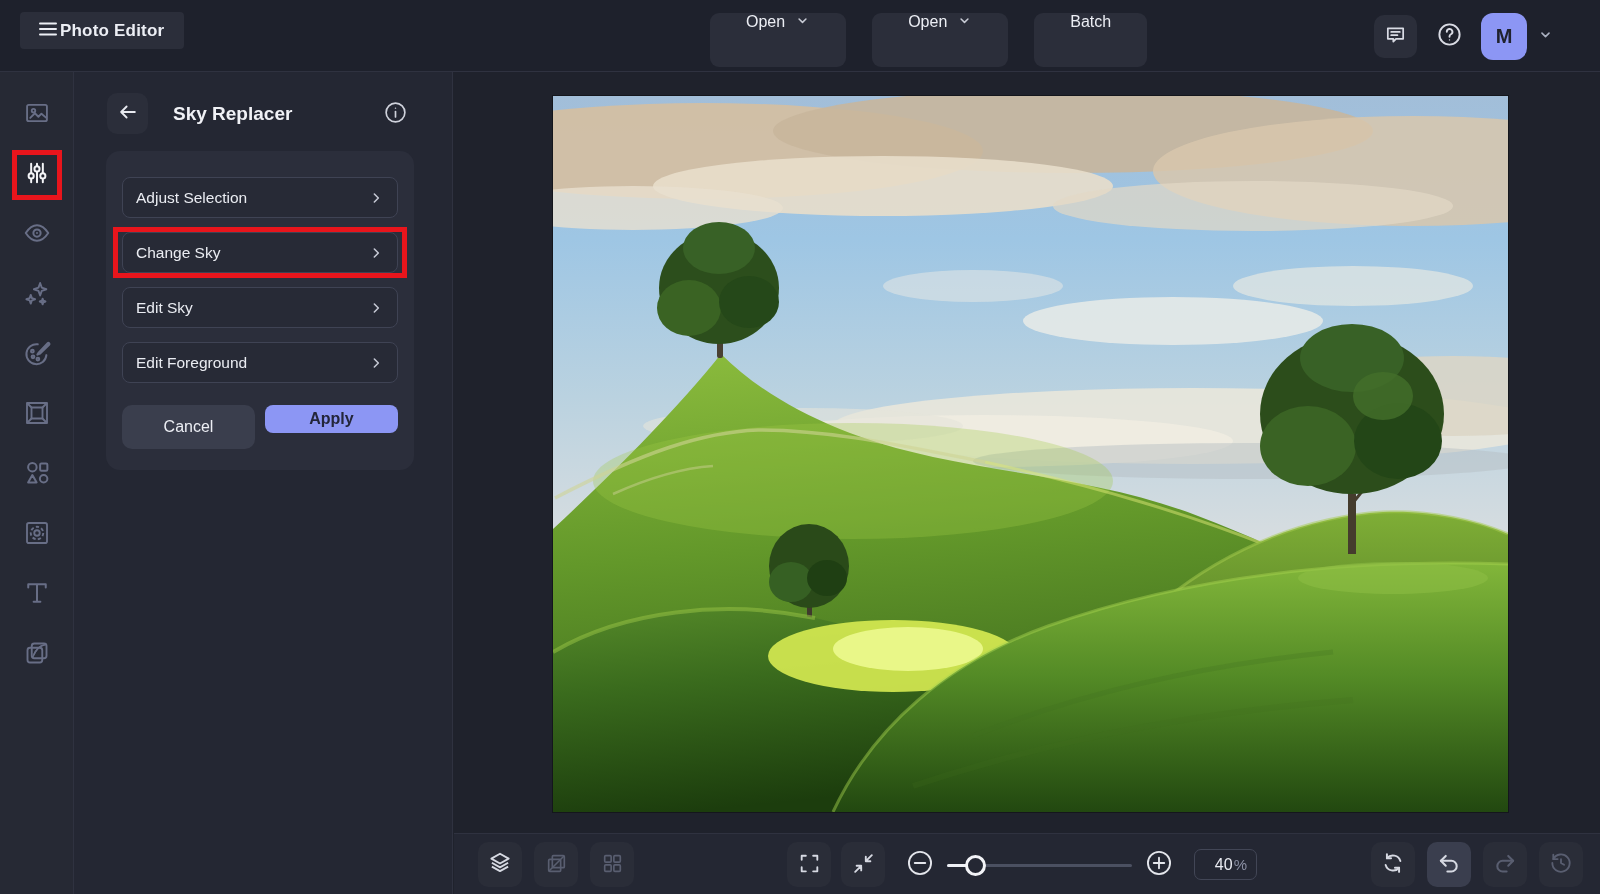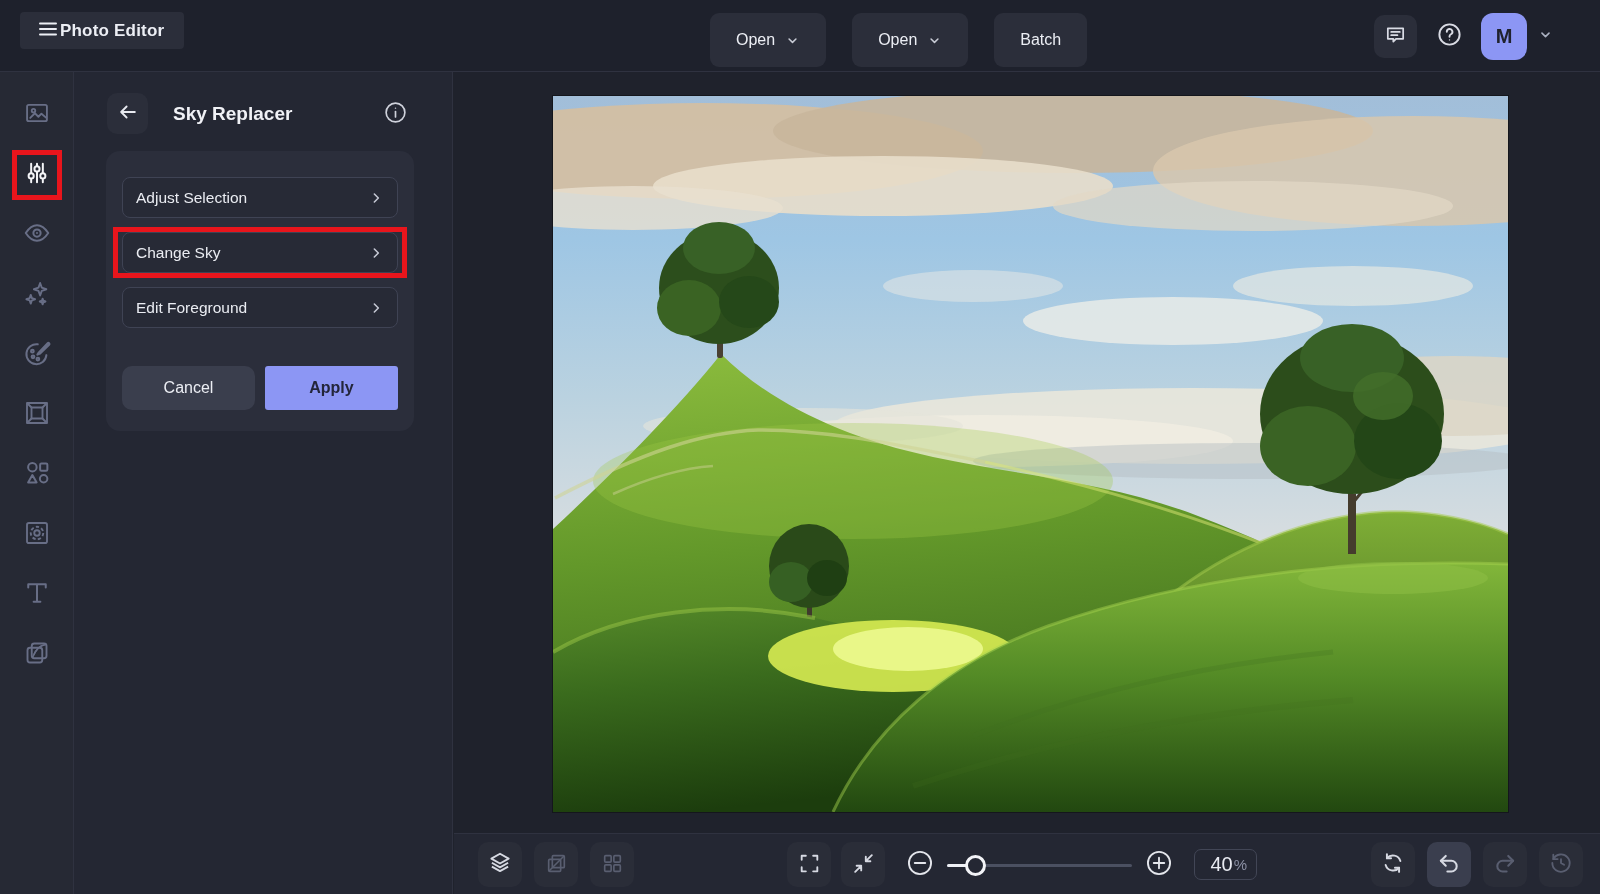--- a/index.html
+++ b/index.html
@@ -11,21 +11,21 @@
   *{box-sizing:border-box; margin:0; padding:0;}
   html,body{background:#14161d;}
   body{font-family:"Liberation Sans", sans-serif; -webkit-font-smoothing:antialiased;}
   .app{position:relative; width:1600px; height:894px; background:var(--bg-canvas); overflow:hidden; color:var(--text);}
 
   
   .header{position:absolute; left:0; top:0; width:1600px; height:72px; background:var(--bg-header); border-bottom:1px solid var(--divider); z-index:5;}
   .brand{position:absolute; left:20px; top:12px; height:37px; display:flex; align-items:center; gap:0; background:var(--chip); border-radius:4px; padding:0 20px 0 16px;}
   .brand-title{font-size:17px; font-weight:700; letter-spacing:.2px; color:#eceef4;}
   .hd-center{position:absolute; left:710px; top:13px; display:flex; align-items:center; gap:26px;}
-  .hd-btn{height:54px; display:flex; align-items:center; gap:10px; background:var(--chip); border:none; border-radius:9px; padding:0 26px; color:#eceef4; font-size:16px; font-family:inherit; cursor:pointer;}
+  .hd-btn{height:54px; display:flex; align-items:flex-start; gap:10px; background:var(--chip); border:none; border-radius:9px; padding:0 36px; color:#eceef4; font-size:16px; font-family:inherit; cursor:pointer;}
   .hd-right{position:absolute; right:46px; top:0; height:72px; display:flex; align-items:center; gap:12px;}
   .icon-chip{width:43px; height:43px; background:var(--chip); border-radius:10px; display:flex; align-items:center; justify-content:center; color:#d9dbe4; cursor:pointer;}
   .icon-bare{width:40px; height:40px; display:flex; align-items:center; justify-content:center; color:#d9dbe4; cursor:pointer;}
   .avatar{width:46px; height:47px; border-radius:12px; background:var(--accent); color:#20222e; font-size:20px; font-weight:700; display:flex; align-items:center; justify-content:center; cursor:pointer;}
   .hd-caret{color:#aab0c0; display:flex; align-items:center; cursor:pointer; margin-left:-2px;}
 
   
   .strip{position:absolute; left:0; top:72px; bottom:0; width:74px; background:var(--bg-strip); border-right:1px solid var(--divider); display:flex; flex-direction:column; align-items:center; padding-top:21px; gap:16px; z-index:4;}
   .tool{position:relative; width:44px; height:44px; display:flex; align-items:center; justify-content:center; color:var(--muted); cursor:pointer;}
   .tool.active{color:#f4f5f8;}
@@ -35,23 +35,23 @@
   .panel{position:absolute; left:74px; top:72px; bottom:0; width:379px; background:var(--bg-panel); border-right:1px solid var(--divider); z-index:3;}
   .panel-head{display:flex; align-items:center; margin:21px 44px 0 33px; height:41px;gap:8px;}
   .back-btn{width:41px; height:41px; border-radius:10px; background:var(--chip); border:none; color:#e8eaf0; display:flex; align-items:center; justify-content:center; cursor:pointer;}
   .panel-title{font-size:19px; font-weight:700; margin-left:17px; color:#f0f1f6; flex:1;}
   .info-btn{background:none; border:none; color:#cfd2dc; display:flex; cursor:pointer; padding:0;}
   .card{margin:17px 0 0 32px; width:308px; background:var(--card); border-radius:14px; padding:26px 16px 21px 16px;}
   .opt-row{position:relative; width:276px; height:41px; background:var(--row); border:1px solid var(--row-border); border-radius:8px; display:flex; align-items:center; padding:0 13px; margin-bottom:14px; cursor:pointer;gap:33px;}
   .opt-label{font-size:15.5px; font-weight:500; color:#eaecf2; flex:1;}
   .opt-chev{color:#c7cad6; display:flex;}
   .opt-row.annotated::after{content:""; position:absolute; left:-10px; right:-10px; top:-6px; bottom:-6px; border:5px solid var(--red); pointer-events:none;}
-  .card-actions{display:flex; gap:10px; margin-top:38px;}
+  .card-actions{display:flex; gap:10px; margin-top:22px;}
   .btn-cancel{flex:1; height:44px; border:none; border-radius:10px; background:#3a3e4d; color:#eceef4; font-size:16px; font-family:inherit; cursor:pointer;}
-  .btn-apply{flex:1; height:44px; border:none; border-radius:3px; background:var(--accent); color:#23263a; font-size:16px; font-weight:600; font-family:inherit; cursor:pointer;}
+  .btn-apply{flex:1; height:28px; border:none; border-radius:8px; background:var(--accent); color:#23263a; font-size:16px; font-weight:600; font-family:inherit; cursor:pointer;}
 
   
   .canvas{position:absolute; left:454px; top:72px; right:0; bottom:0; background:var(--bg-canvas);}
   .photo{position:absolute; left:99px; top:24px; width:955px; height:716px; box-shadow:0 0 0 1px rgba(0,0,0,.35);}
   .photo svg{display:block; width:100%; height:100%;}
 
   
   .toolbar{position:absolute; left:0; right:0; bottom:0; height:61px; background:var(--bg-toolbar); border-top:1px solid var(--divider);}
   .tb-group{position:absolute; top:8px; height:45px; display:flex; align-items:center;}
   .tb-left{left:24px; gap:12px;}
@@ -60,21 +60,21 @@
   .tb-chip{width:44px; height:45px; border-radius:10px; background:#2a2d38; border:none; display:flex; align-items:center; justify-content:center; color:var(--bright); cursor:pointer;}
   .tb-chip.is-dim{color:var(--dim);}
   .tb-chip.is-hi{background:var(--chip-hi);}
   .tb-bare{width:30px; height:44px; background:none; border:none; display:flex; align-items:center; justify-content:center; color:#e4e6ec; cursor:pointer;}
   .gap10{width:10px;} .gap20{width:20px;} .gap12{width:12px;}
   .zoom-slider{position:relative; width:185px; height:44px; cursor:pointer;}
   .zs-track{position:absolute; left:0; right:0; top:21px; height:3px; border-radius:2px; background:#4b5061;}
   .zs-fill{position:absolute; left:0; top:21px; height:3px; border-radius:2px; background:#eef0f5;}
   .zs-knob{position:absolute; top:12px; width:21px; height:21px; border-radius:50%; border:3px solid #f2f3f7; background:var(--bg-toolbar);}
   .zoom-box{width:63px; height:31px; border:1px solid #424656; border-radius:7px; display:flex; align-items:center; justify-content:flex-end; padding-right:9px; gap:1px; background:transparent; cursor:text;}
-  .zoom-val{font-size:20px; color:#e9ebf2;}
+  .zoom-val{font-size:16px; color:#e9ebf2;}
   .zoom-unit{font-size:15px; color:#8a8fa3;}
 
   svg{flex:none;}
 </style>
 </head>
 <body>
 
 <div class="app">
 
   <div class="header">
@@ -271,20 +271,28 @@
       <div class="opt-row">
         <span class="opt-label">Adjust Selection</span>
         <span class="opt-chev">
           <svg width="16" height="16" viewBox="0 0 24 24" fill="none" stroke="currentColor" stroke-width="2.3" stroke-linecap="round" stroke-linejoin="round">
               <path d="M9.5 6l6 6-6 6"></path>
             </svg>
         </span>
       </div>
       <div class="opt-row annotated">
         <span class="opt-label">Change Sky</span>
+        <span class="opt-chev">
+          <svg width="16" height="16" viewBox="0 0 24 24" fill="none" stroke="currentColor" stroke-width="2.3" stroke-linecap="round" stroke-linejoin="round">
+              <path d="M9.5 6l6 6-6 6"></path>
+            </svg>
+        </span>
+      </div>
+      <div class="opt-row">
+        <span class="opt-label">Edit Sky</span>
         <span class="opt-chev">
           <svg width="16" height="16" viewBox="0 0 24 24" fill="none" stroke="currentColor" stroke-width="2.3" stroke-linecap="round" stroke-linejoin="round">
               <path d="M9.5 6l6 6-6 6"></path>
             </svg>
         </span>
       </div>
       <div class="opt-row">
         <span class="opt-label">Edit Foreground</span>
         <span class="opt-chev">
           <svg width="16" height="16" viewBox="0 0 24 24" fill="none" stroke="currentColor" stroke-width="2.3" stroke-linecap="round" stroke-linejoin="round">

